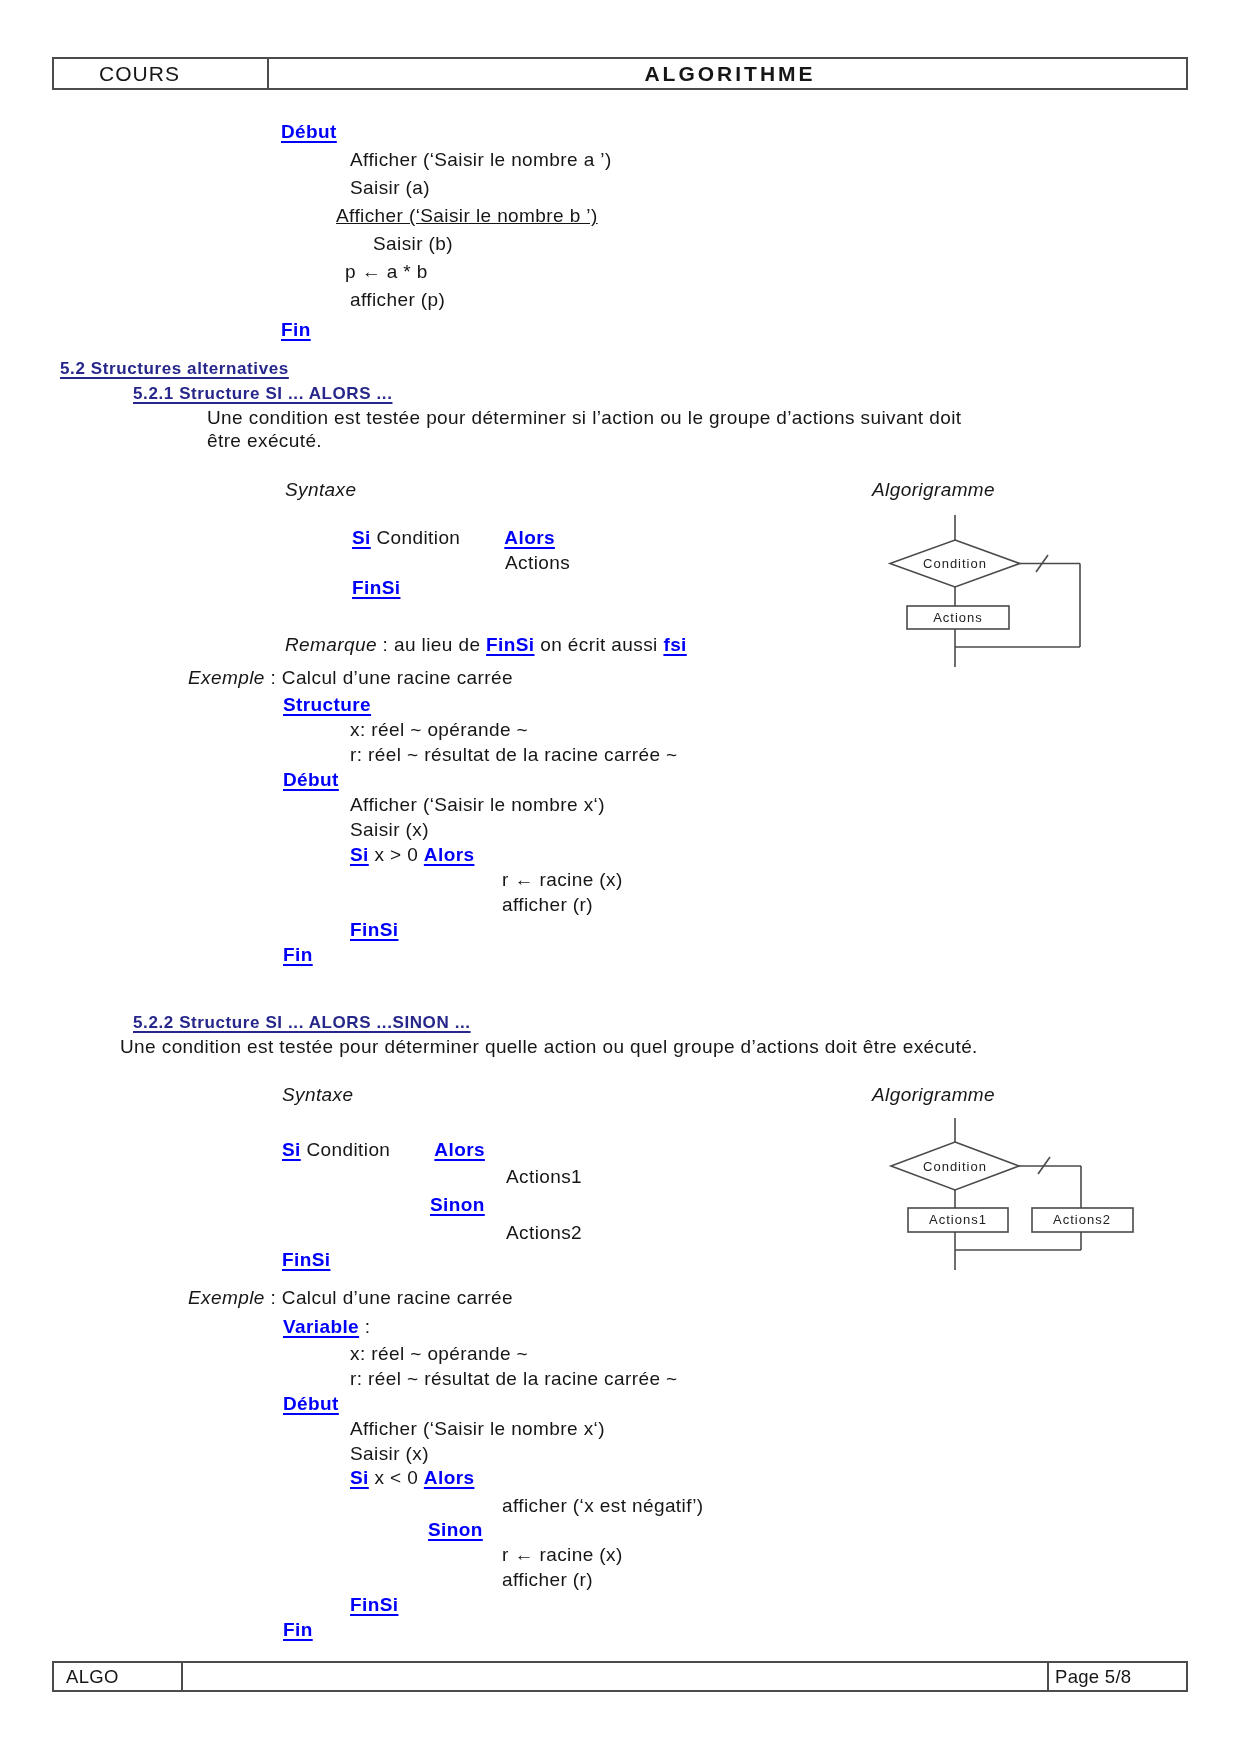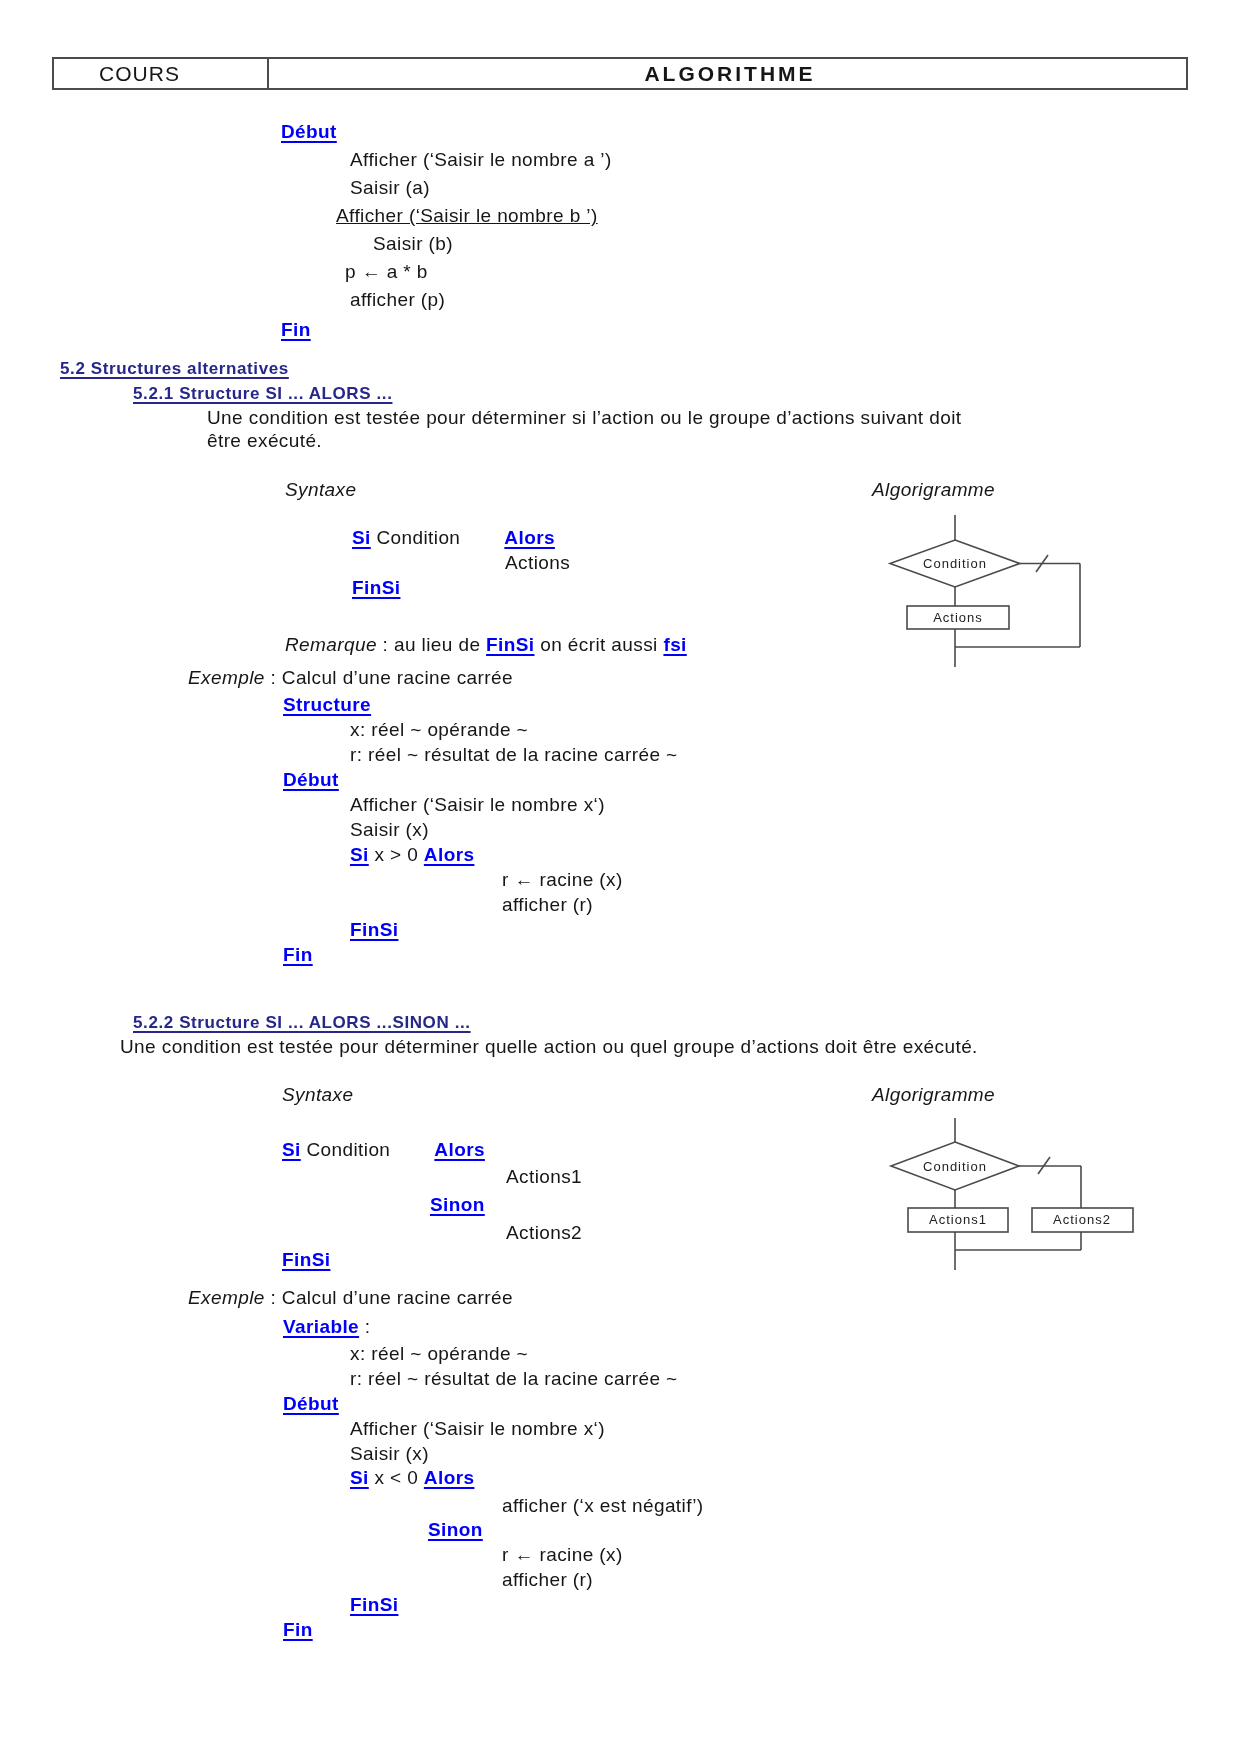--- a/index.html
+++ b/index.html
@@ -126,14 +126,20 @@
   <div class="ln" style="left:350px;top:1416px;">Afficher (‘Saisir le nombre x‘)</div>
   <div class="ln" style="left:350px;top:1441px;">Saisir (x)</div>
   <div class="ln" style="left:350px;top:1465px;"><span class="kw">Si</span><span> x &lt; 0 </span><span class="kw">Alors</span></div>
   <div class="ln" style="left:502px;top:1493px;">afficher (‘x est négatif’)</div>
   <div class="ln kw" style="left:428px;top:1517px;">Sinon</div>
   <div class="ln" style="left:502px;top:1542px;">r ← racine (x)</div>
   <div class="ln" style="left:502px;top:1567px;">afficher (r)</div>
   <div class="ln kw" style="left:350px;top:1592px;">FinSi</div>
   <div class="ln kw" style="left:283px;top:1617px;">Fin</div>
 
+  <div class="bar" style="left:52px;top:1661px;width:1136px;height:31px;">
+    <div class="divider" style="left:127px;"></div>
+    <div class="divider" style="left:993px;"></div>
+    <div class="ftr-text" style="left:12px;">ALGO</div>
+    <div class="ftr-text" style="left:1001px;">Page 5/8</div>
+  </div>
 
 </div>
 
 </body></html>

